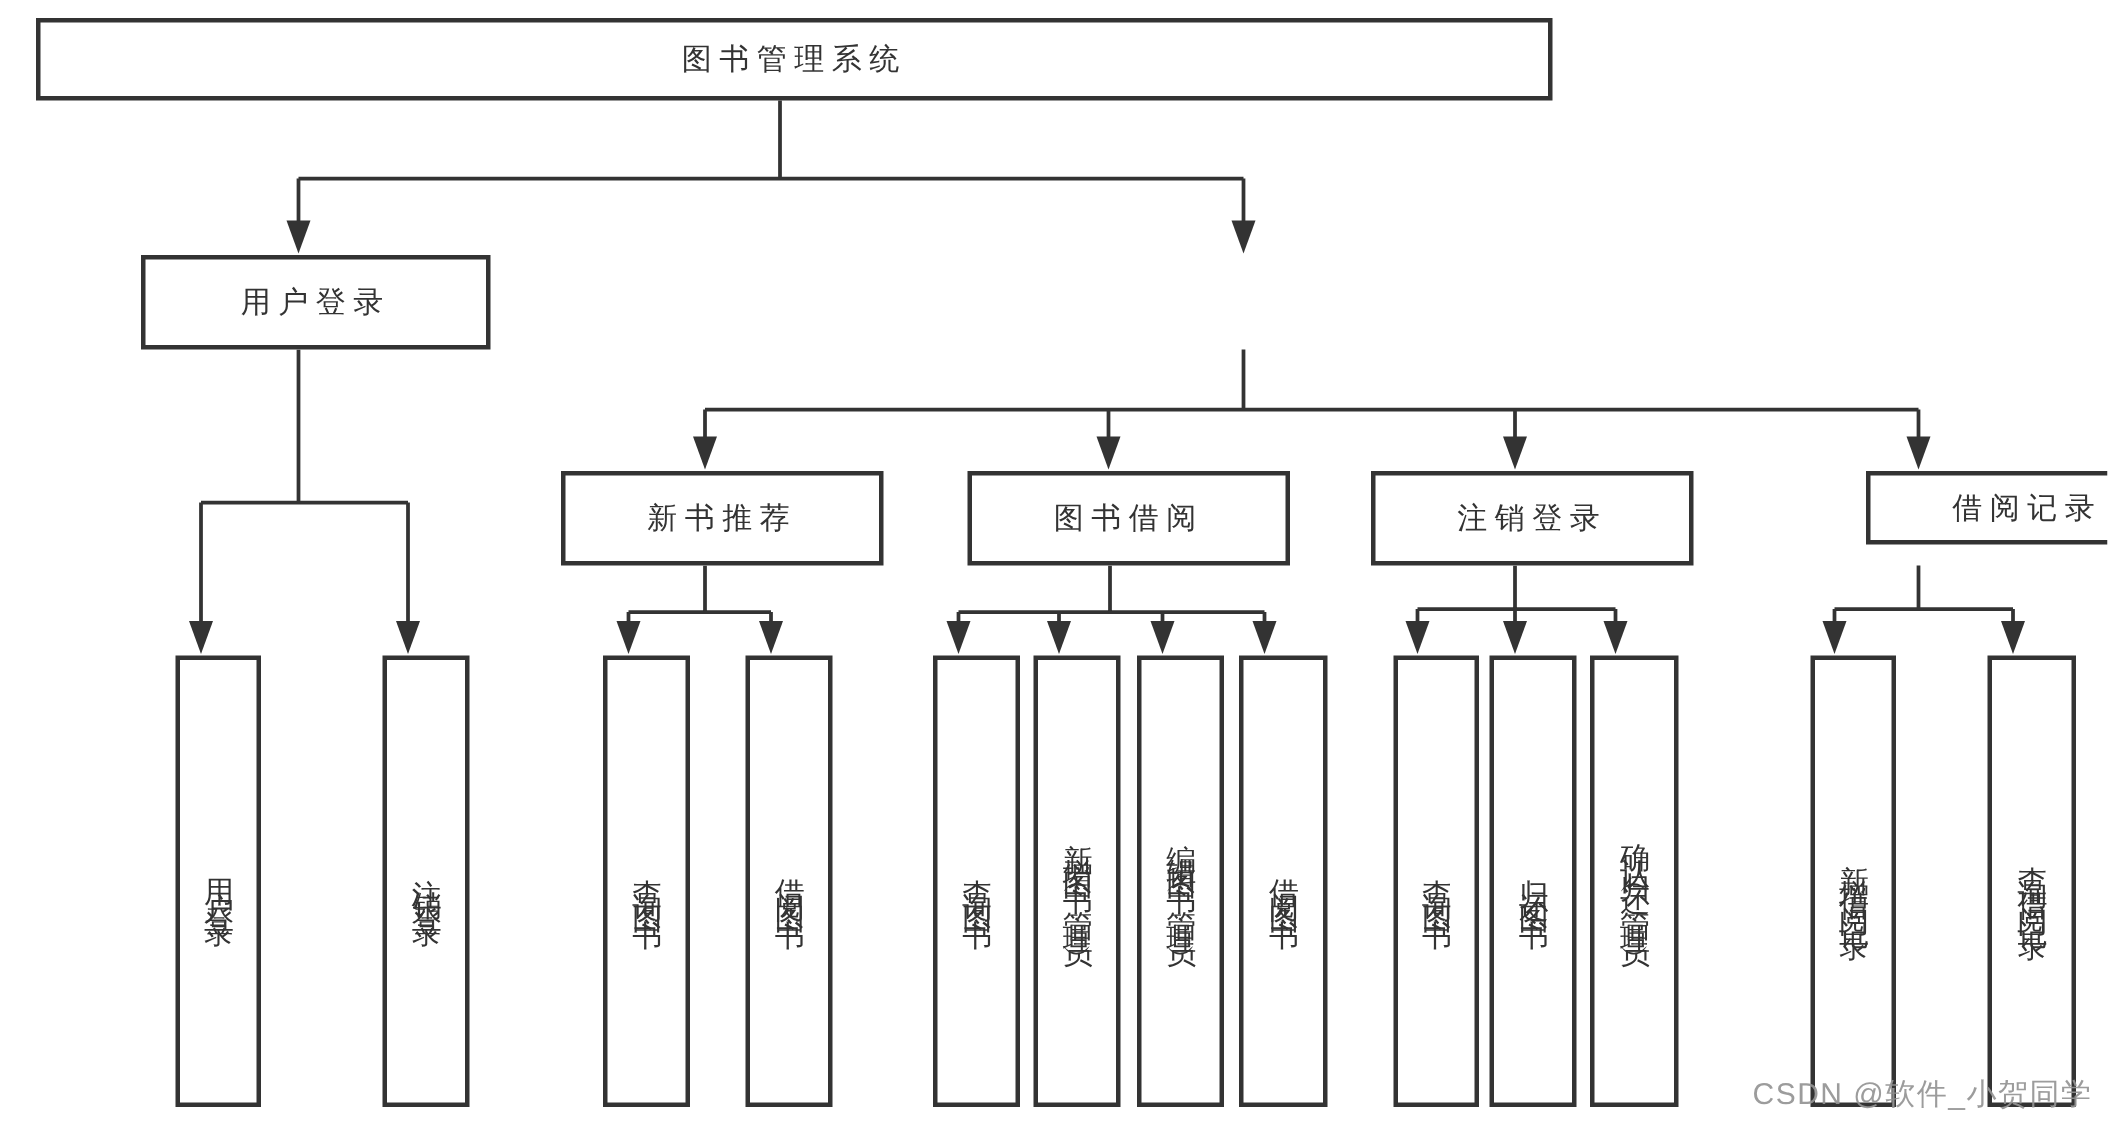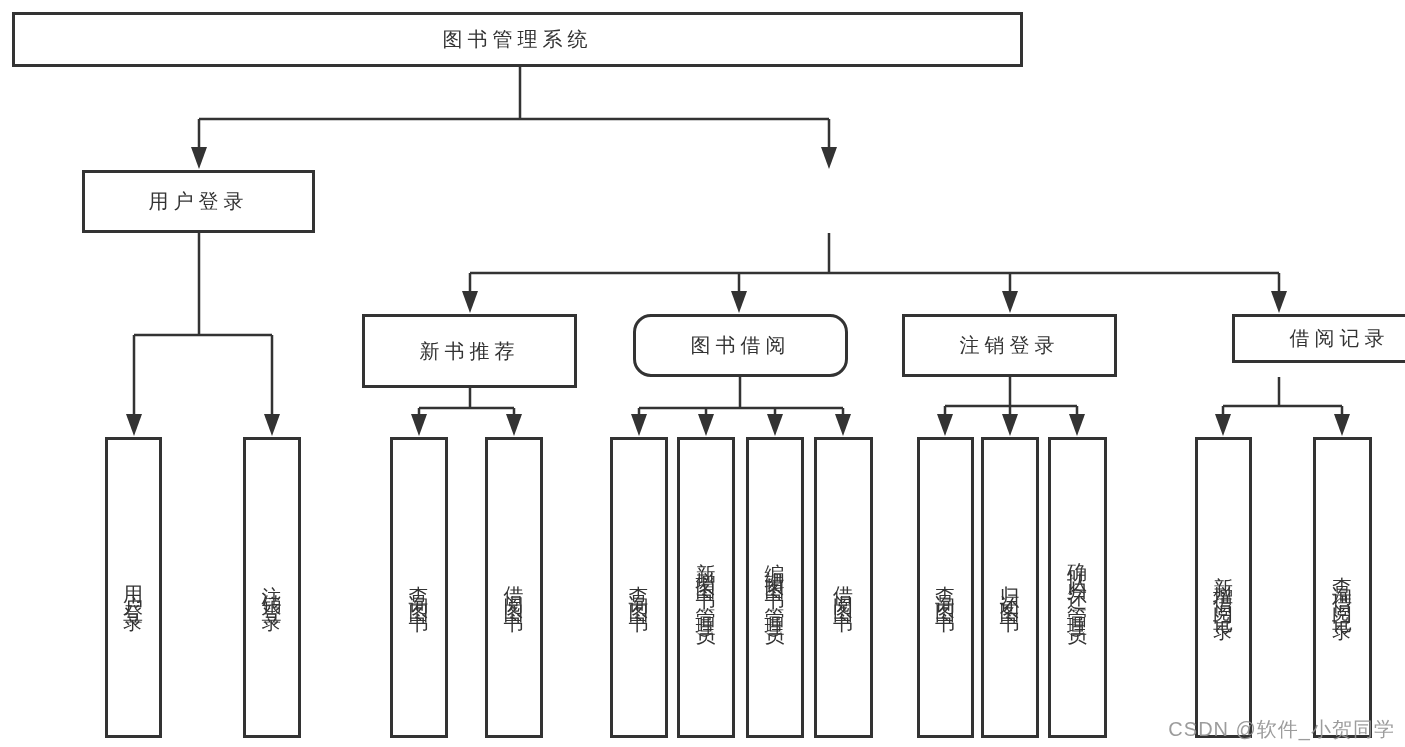--- a/index.html
+++ b/index.html
@@ -23,35 +23,36 @@
     border: 3px solid #333333;
     background: #ffffff;
     display: flex;
     align-items: center;
     justify-content: center;
     color: #333333;
     font-size: 20px;
     letter-spacing: 5px;
     white-space: nowrap;
     z-index: 1;
+    margin-left: 12px;
   }
   .box-v {
     writing-mode: vertical-rl;
     text-orientation: mixed;
     letter-spacing: 9px;
     white-space: normal;
     line-height: 1;
   }
   .box-v .lbl { display: block; }
   
   .n-root   { left: 12px;  top: 12px;  width: 1011px; height: 55px; }
   .n-login  { left: 82px;  top: 170px; width: 233px;  height: 63px; }
   .n-mgmt   { left: 712px; top: 170px; width: 235px;  height: 63px; }
-  .n-l3a    { left: 362px; top: 314px; width: 215px;  height: 74px; }
-  .n-l3b    { left: 633px; top: 314px; width: 215px;  height: 63px; border-radius: 18px; }
+  .n-l3a    { left: 362px; top: 314px; width: 215px;  height: 63px; }
+  .n-l3b    { left: 633px; top: 314px; width: 215px;  height: 63px; }
   .n-l3c    { left: 902px; top: 314px; width: 215px;  height: 63px; }
   .n-l3d    { left: 1232px;top: 314px; width: 215px;  height: 49px; }
   .leaf     { top: 437px; height: 301px; }
   .n-lf0  { left: 105px;  width: 57px; }
   .n-lf1  { left: 243px;  width: 58px; }
   .n-lf2  { left: 390px;  width: 58px; }
   .n-lf3  { left: 485px;  width: 58px; }
   .n-lf4  { left: 610px;  width: 58px; }
   .n-lf5  { left: 677px;  width: 58px; }
   .n-lf6  { left: 746px;  width: 58px; }

